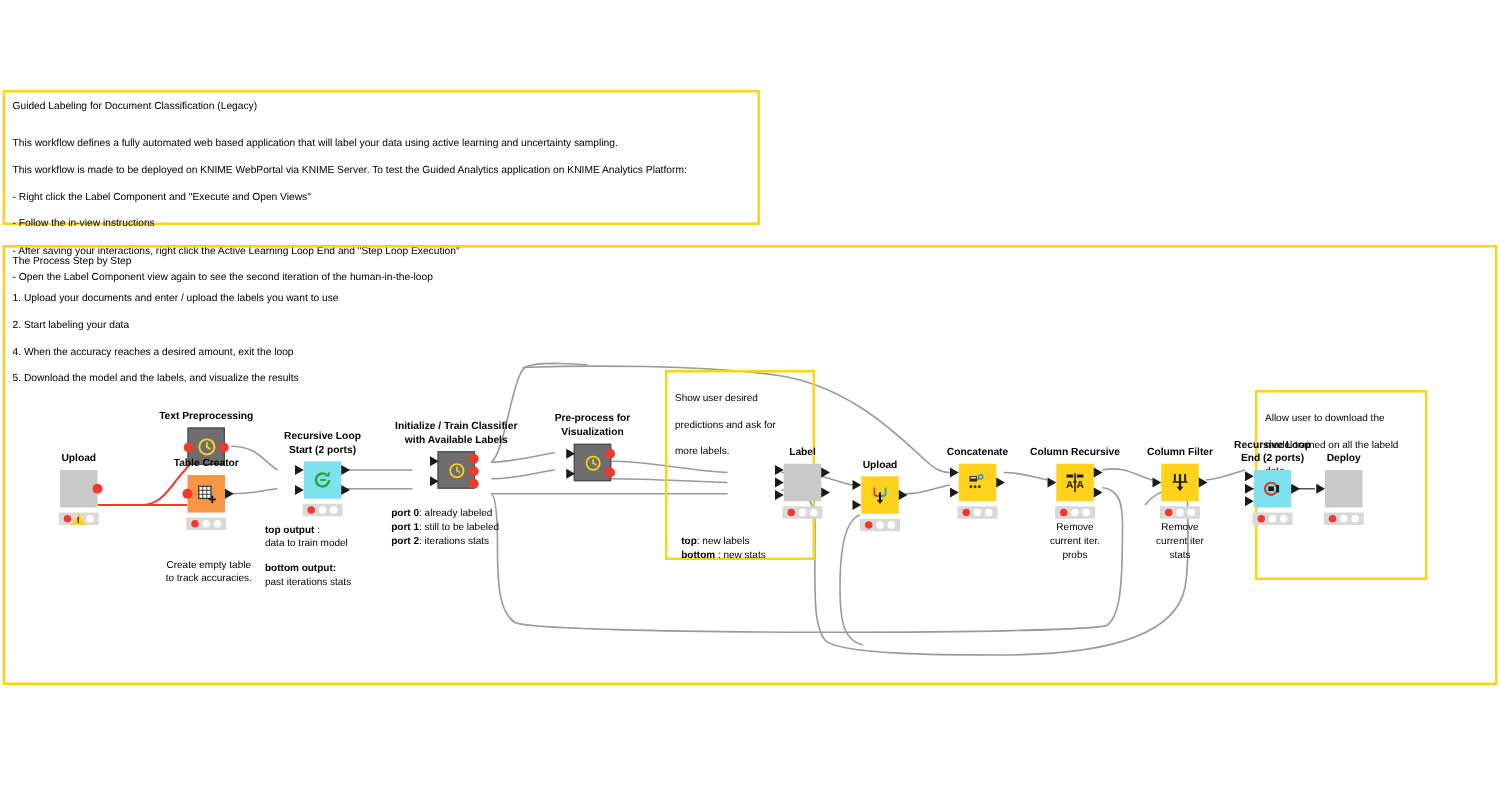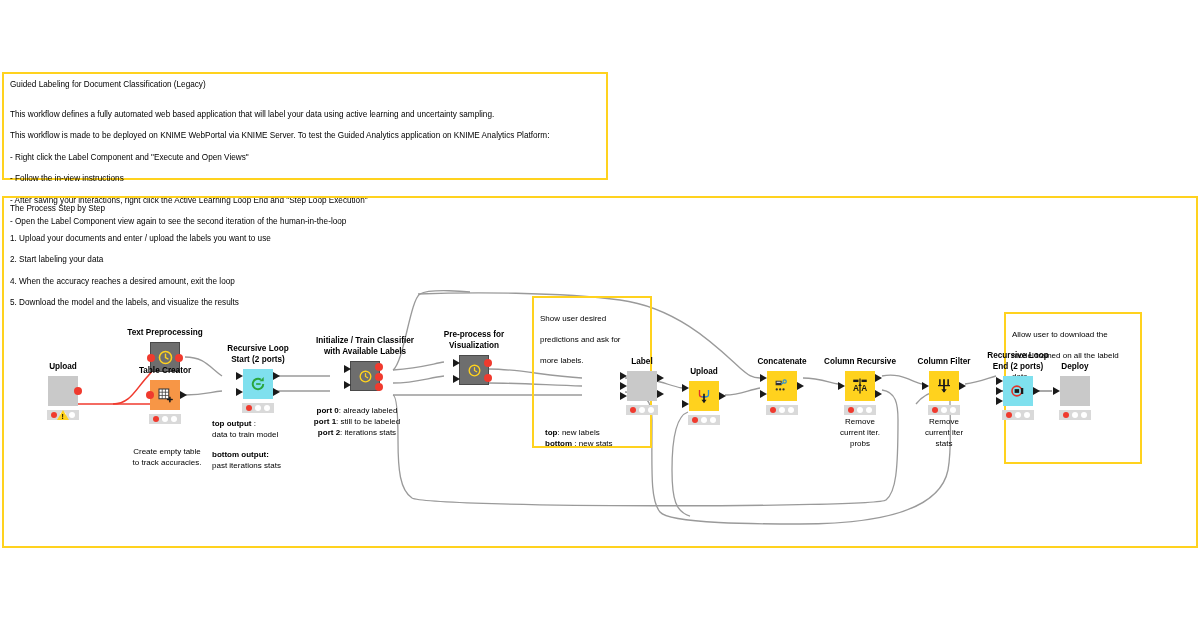--- a/index.html
+++ b/index.html
@@ -269,21 +269,21 @@
       <span class="port port-in" style="top:19px;"></span>
       <svg class="ico" width="15" height="15" viewBox="0 0 24 24">
         <circle cx="12" cy="12" r="8.5" fill="none" stroke="#FFD21E" stroke-width="2.2"></circle>
         <path d="M12 7.5 L12 12 L15.4 14" fill="none" stroke="#FFD21E" stroke-width="2" stroke-linecap="round"></path>
       </svg>
       <span class="port port-red" style="top:1px;"></span>
       <span class="port port-red" style="top:11px;"></span>
       <span class="port port-red" style="top:21px;"></span>
     </div>
   </div>
-  <div class="cap" style="left:297px;top:405px;width:120px;text-align:center;">
+  <div class="cap" style="left:313px;top:405px;width:120px;">
     <div><b>port 0</b><span>: already labeled</span></div>
     <div><b>port 1</b><span>: still to be labeled</span></div>
     <div><b>port 2</b><span>: iterations stats</span></div>
   </div>
 
   <div class="node" style="left:459px;top:355px;">
     <div class="node-title two" style="width:110px;">
       <div>Pre-process for</div>
       <div>Visualization</div>
     </div>

